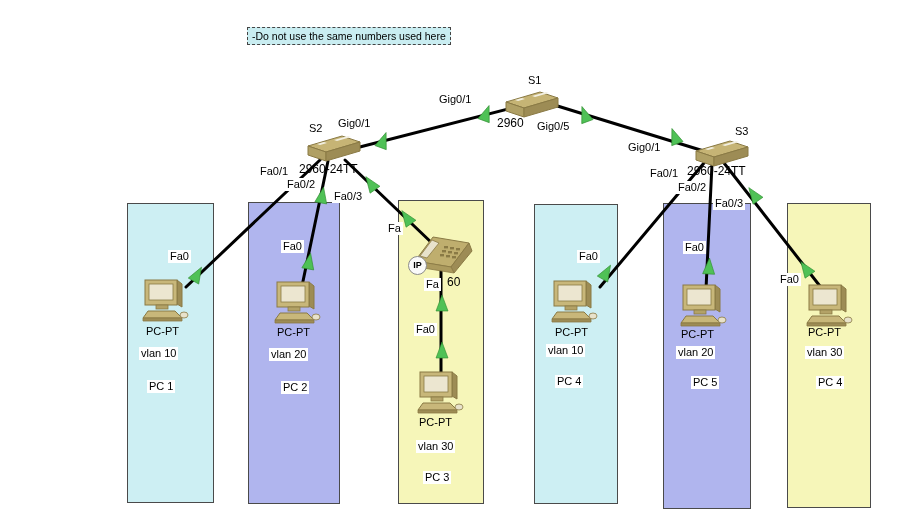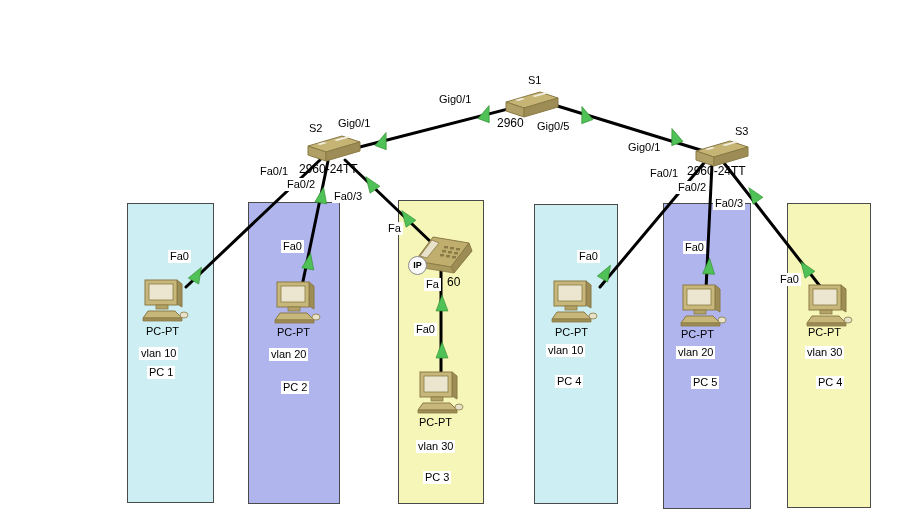--- a/index.html
+++ b/index.html
@@ -152,20 +152,21 @@
         <use href="#sym-pc"></use>
       </svg>
     </div>
   <div class="dev" style="left:805px;top:283px">
       <svg width="48" height="46">
         <use href="#sym-pc"></use>
       </svg>
     </div>
 
   <div class="note" style="left:247px;top:27px">
+    <div class="note-line">-Do not use the same numbers used here</div>
   </div>
 
   <div class="lbl bg" style="left:526px;top:74px">S1</div>
   <div class="lbl big" style="left:497px;top:117px">2960</div>
   <div class="lbl bg" style="left:307px;top:122px">S2</div>
   <div class="lbl big" style="left:299px;top:163px">2960-24TT</div>
   <div class="lbl bg" style="left:733px;top:125px">S3</div>
   <div class="lbl big" style="left:687px;top:165px">2960-24TT</div>
 
   <div class="lbl bg" style="left:437px;top:93px">Gig0/1</div>
@@ -179,21 +180,21 @@
   <div class="lbl bg" style="left:676px;top:181px">Fa0/2</div>
   <div class="lbl bg" style="left:713px;top:197px">Fa0/3</div>
 
   <div class="lbl bg" style="left:386px;top:222px">Fa</div>
   <div class="lbl bg" style="left:424px;top:278px">Fa</div>
   <div class="lbl big" style="left:447px;top:276px">60</div>
 
   <div class="lbl bg" style="left:168px;top:250px">Fa0</div>
   <div class="lbl" style="left:146px;top:325px">PC-PT</div>
   <div class="lbl bg" style="left:139px;top:347px">vlan 10</div>
-  <div class="lbl bg" style="left:147px;top:366px">PC 1</div>
+  <div class="lbl bg" style="left:147px;top:380px">PC 1</div>
 
   <div class="lbl bg" style="left:281px;top:240px">Fa0</div>
   <div class="lbl" style="left:277px;top:326px">PC-PT</div>
   <div class="lbl bg" style="left:269px;top:348px">vlan 20</div>
   <div class="lbl bg" style="left:281px;top:381px">PC 2</div>
 
   <div class="lbl bg" style="left:414px;top:323px">Fa0</div>
   <div class="lbl" style="left:419px;top:416px">PC-PT</div>
   <div class="lbl bg" style="left:416px;top:440px">vlan 30</div>
   <div class="lbl bg" style="left:423px;top:471px">PC 3</div>

